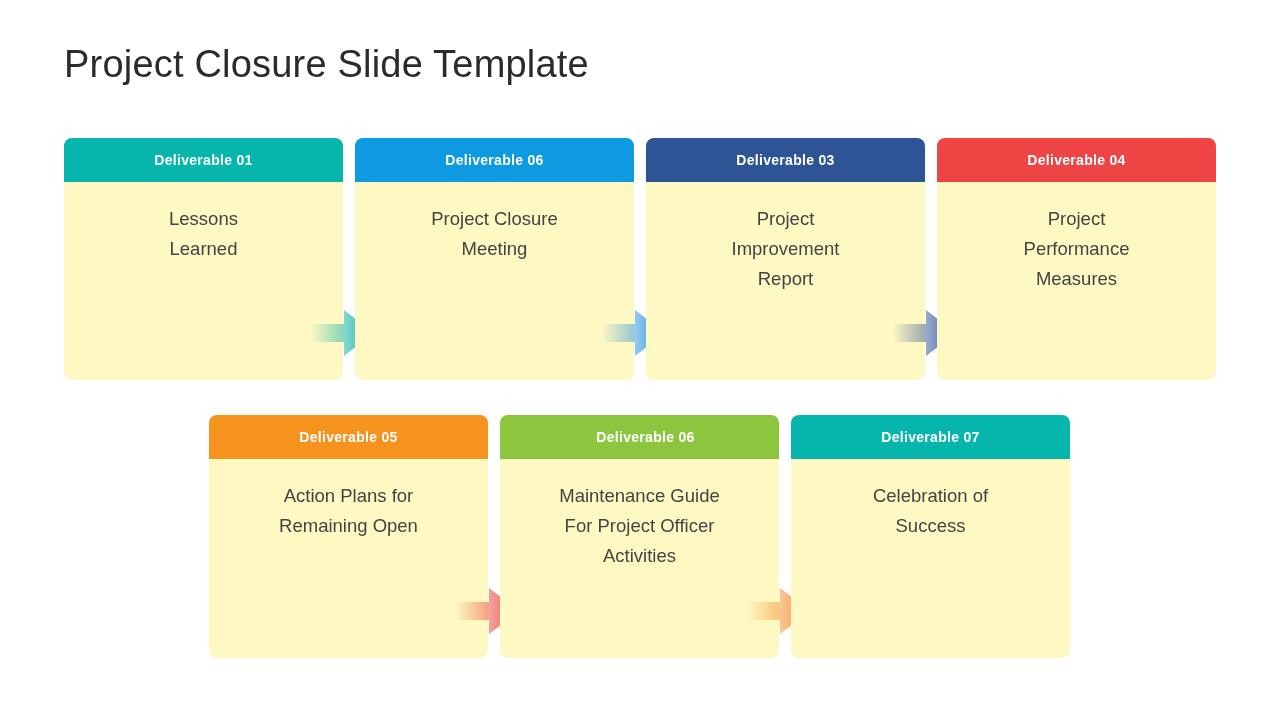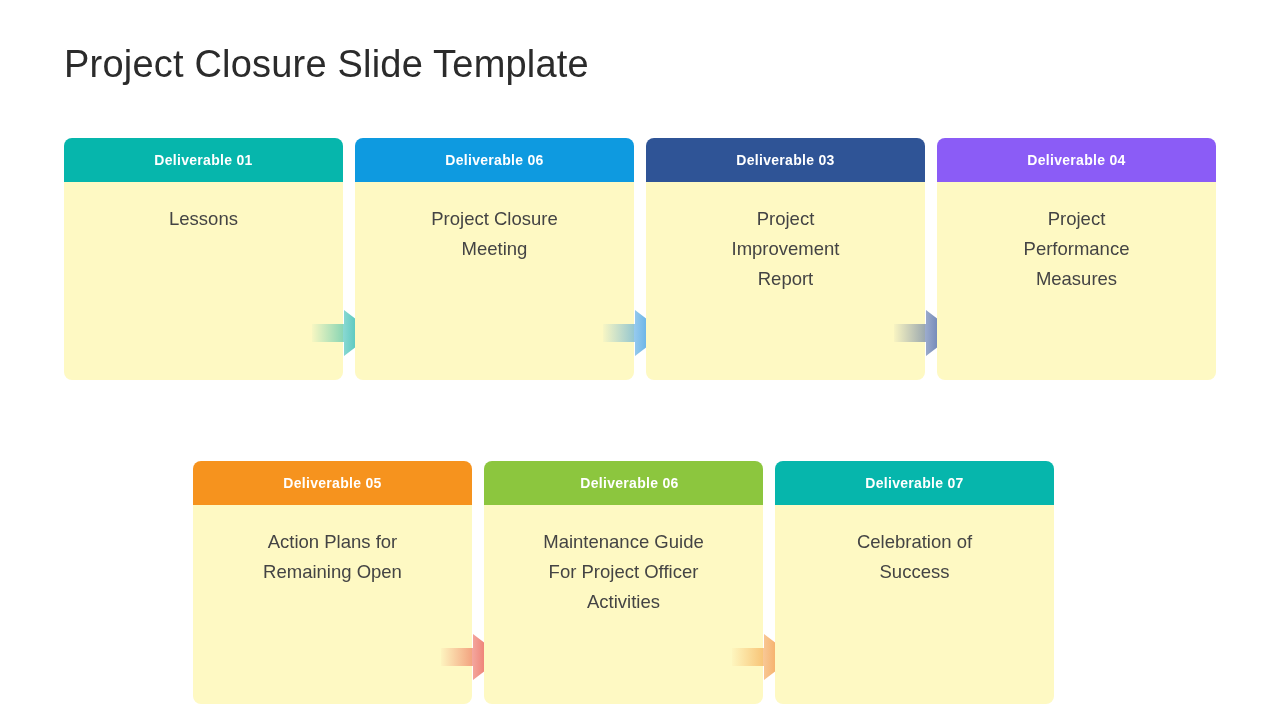--- a/index.html
+++ b/index.html
@@ -31,21 +31,21 @@
     white-space: nowrap;
   }
 
   
   .row {
     position: absolute;
     display: flex;
   }
 
   #row-1 { left: 64px; top: 138px; }
-  #row-2 { left: 193px; top: 415px; margin-top: 46px; }
+  #row-2 { left: 209px; top: 415px; }
 
   
   .card {
     position: relative;
     display: flex;
     flex-direction: column;
   }
 
   .card + .card { margin-left: 12px; }
 
@@ -98,20 +98,21 @@
 
 <div id="slide">
 
   <h1 id="slide-title">Project Closure Slide Template</h1>
 
   <div class="row" id="row-1">
       <div class="card">
         <div class="card-header" style="background: rgb(6, 182, 172);">Deliverable  01</div>
         <div class="card-body">
           <span class="card-body-text">Lessons</span>
+          <span class="card-body-text">Learned</span>
         </div>
         <div class="arrow">
           <svg viewBox="0 0 62 46">
             <defs>
               <linearGradient id="arrowgrad-0" x1="0" y1="0" x2="1" y2="0">
                 <stop offset="0%" stop-color="#18b3a6" stop-opacity="0.03"></stop>
                 <stop offset="55%" stop-color="#18b3a6" stop-opacity="0.55"></stop>
                 <stop offset="100%" stop-color="#18b3a6" stop-opacity="1"></stop>
               </linearGradient>
             </defs>
@@ -152,21 +153,21 @@
                 <stop offset="0%" stop-color="#3b5a9c" stop-opacity="0.03"></stop>
                 <stop offset="55%" stop-color="#3b5a9c" stop-opacity="0.55"></stop>
                 <stop offset="100%" stop-color="#3b5a9c" stop-opacity="1"></stop>
               </linearGradient>
             </defs>
             <path d="M0,14 L32,14 L32,0 L62,23 L32,46 L32,32 L0,32 Z" fill="url(#arrowgrad-2)"></path>
           </svg>
         </div>
       </div>
       <div class="card">
-        <div class="card-header" style="background: #8b5cf6;">Deliverable  04</div>
+        <div class="card-header" style="background: #ef4444;">Deliverable  04</div>
         <div class="card-body">
           <span class="card-body-text">Project</span>
           <span class="card-body-text">Performance</span>
           <span class="card-body-text">Measures</span>
         </div>
       </div>
     </div>
   <div class="row" id="row-2">
       <div class="card">
         <div class="card-header" style="background: rgb(246, 147, 30);">Deliverable  05</div>

